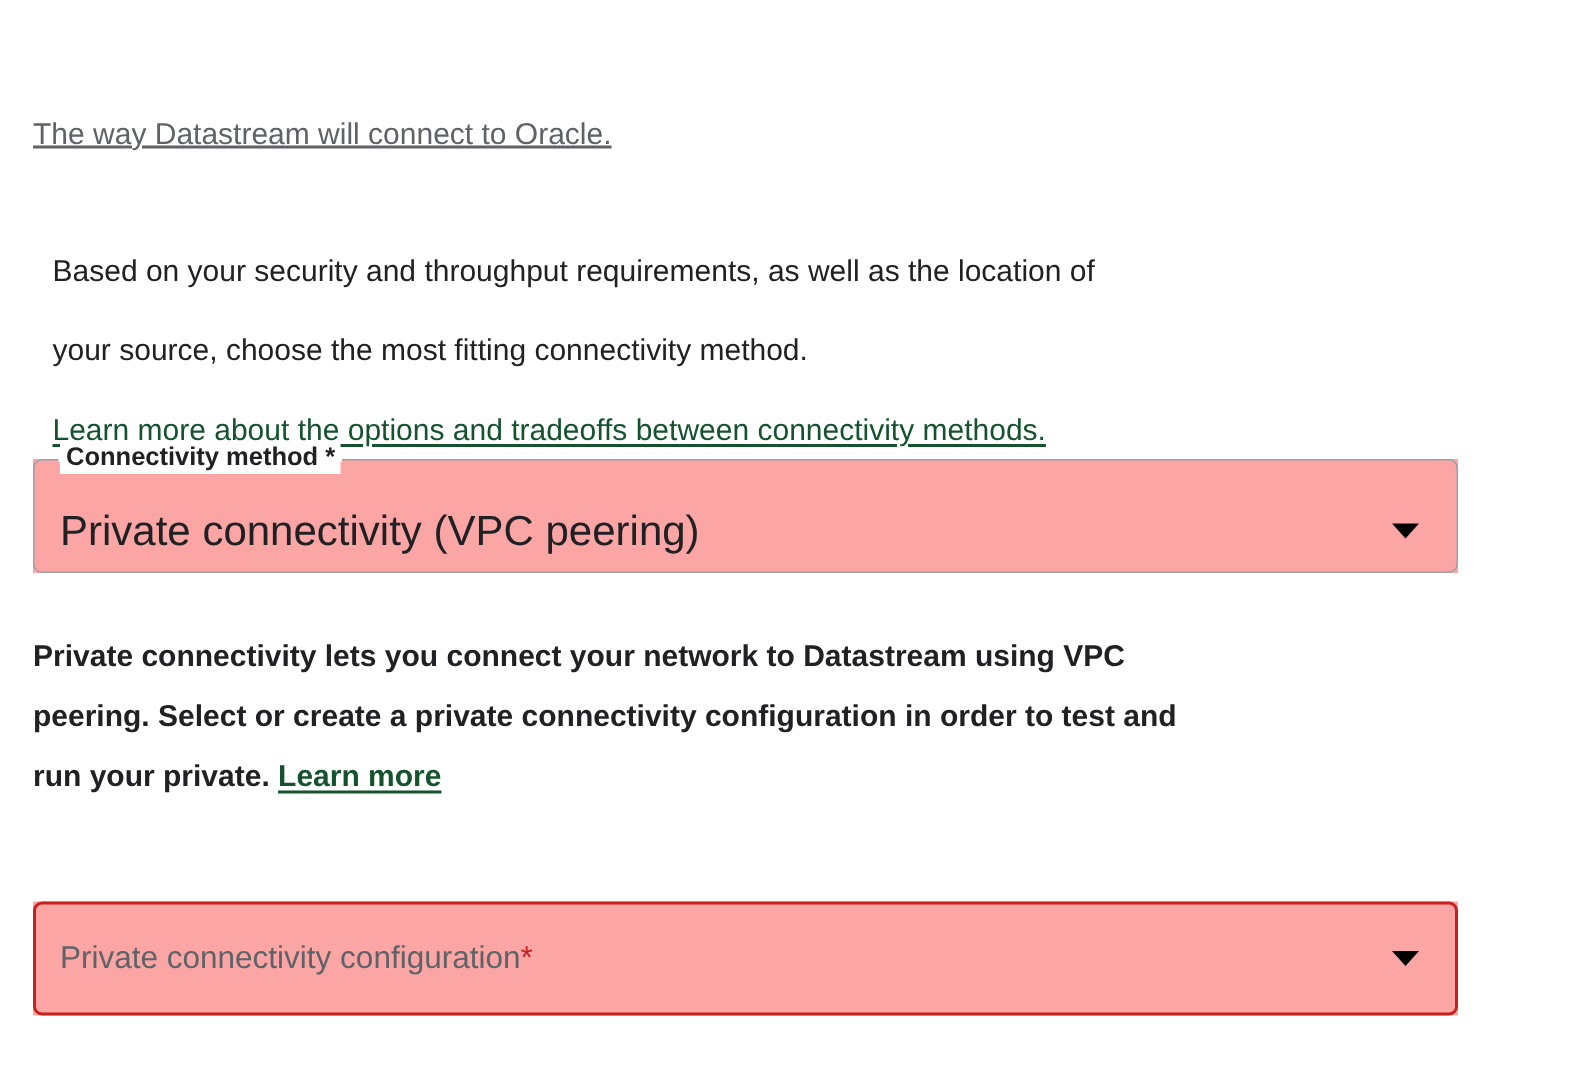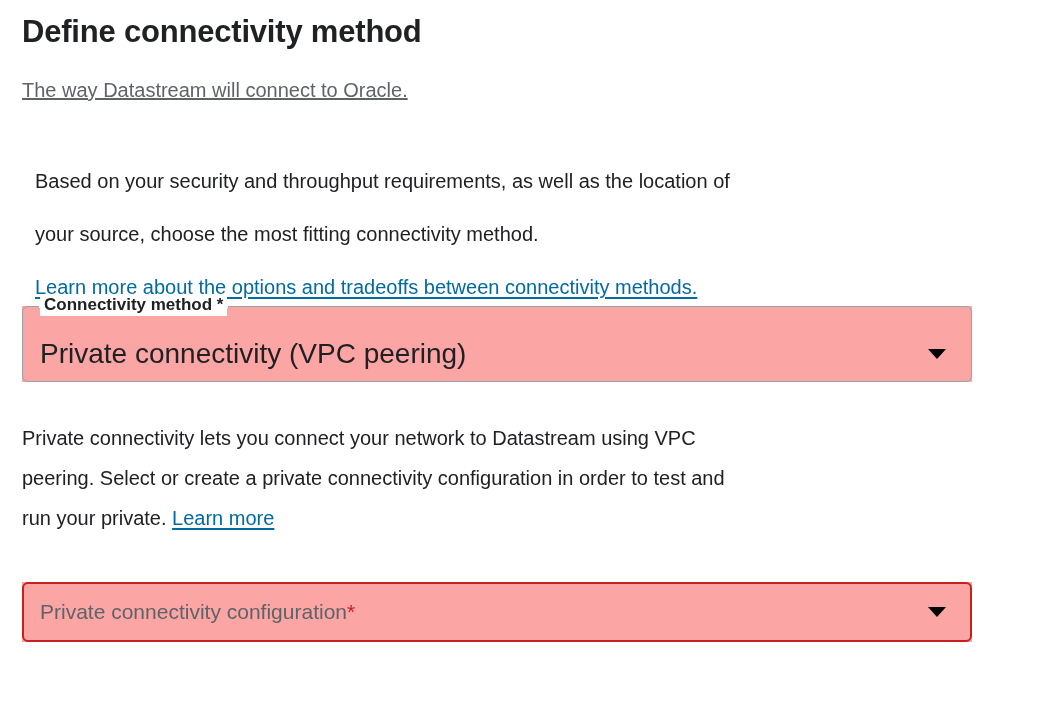--- a/index.html
+++ b/index.html
@@ -54,21 +54,21 @@
     font-size: 20px;
     line-height: 40px;
     color: #202124;
   }
   .intro-block .para {
     margin: 13px;
     font-size: 20px;
     line-height: 40px;
   }
   a.link {
-    color: #0369a1;
+    color: #14532d;
     text-decoration: underline;
     text-underline-offset: 3px;
     text-decoration-thickness: 1.5px;
     cursor: pointer;
   }
 
   
   .field {
     position: absolute;
     box-sizing: border-box;
@@ -76,23 +76,23 @@
     text-decoration: underline;
   }
   .field-1 {
     left: 22px;
     top: 306px;
     width: 950px;
     height: 76px;
   }
   .field-2 {
     left: 22px;
-    top: 582px;
+    top: 601px;
     width: 950px;
-    height: 60px;
+    height: 76px;
     padding-left: 36px;
   }
   .outline {
     position: absolute;
     left: 0; top: 0;
     width: 100%;
     height: 100%;
     box-sizing: border-box;
     border: 1px solid #9aa0a6;
     border-radius: 6px;
@@ -167,21 +167,21 @@
 
   .mid-block {
     position: absolute;
     left: 22px;
     top: 418px;
     width: 925px;
     font-size: 20px;
     line-height: 40px;
     color: #202124;
   }
-  .mid-block p { margin: 0; }
+  .mid-block p { margin: 0; font-weight: bold; }
 
   .error-row {
     position: absolute;
     left: 44px;
     top: 668px;
     display: flex;
     align-items: center;
     gap: 9px;
   }
   .error-icon {
@@ -195,21 +195,20 @@
     line-height: 22px;
     color: #c5221f;
     white-space: nowrap;
   }
 </style>
 </head>
 <body>
 
 <div class="page">
 
-  <div class="page-title">Define connectivity method</div>
 
   <div class="page-subtitle">The way Datastream will connect to Oracle.</div>
 
   <div class="intro-block">
     <p class="para">Based on your security and throughput requirements, as well as the location of</p>
     <p class="para">your source, choose the most fitting connectivity method.</p>
     <p class="para"><a class="link">Learn more about the options and tradeoffs between connectivity methods.</a></p>
   </div>
 
   <div class="field field-1">

